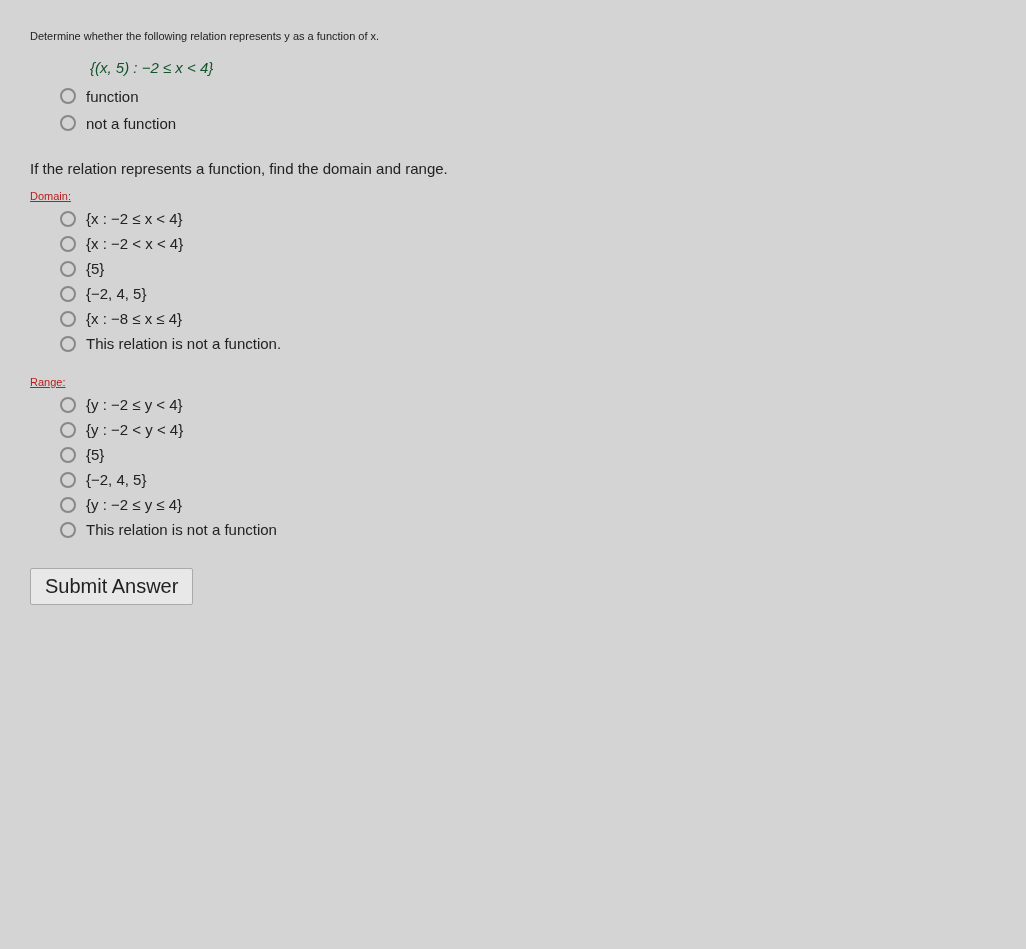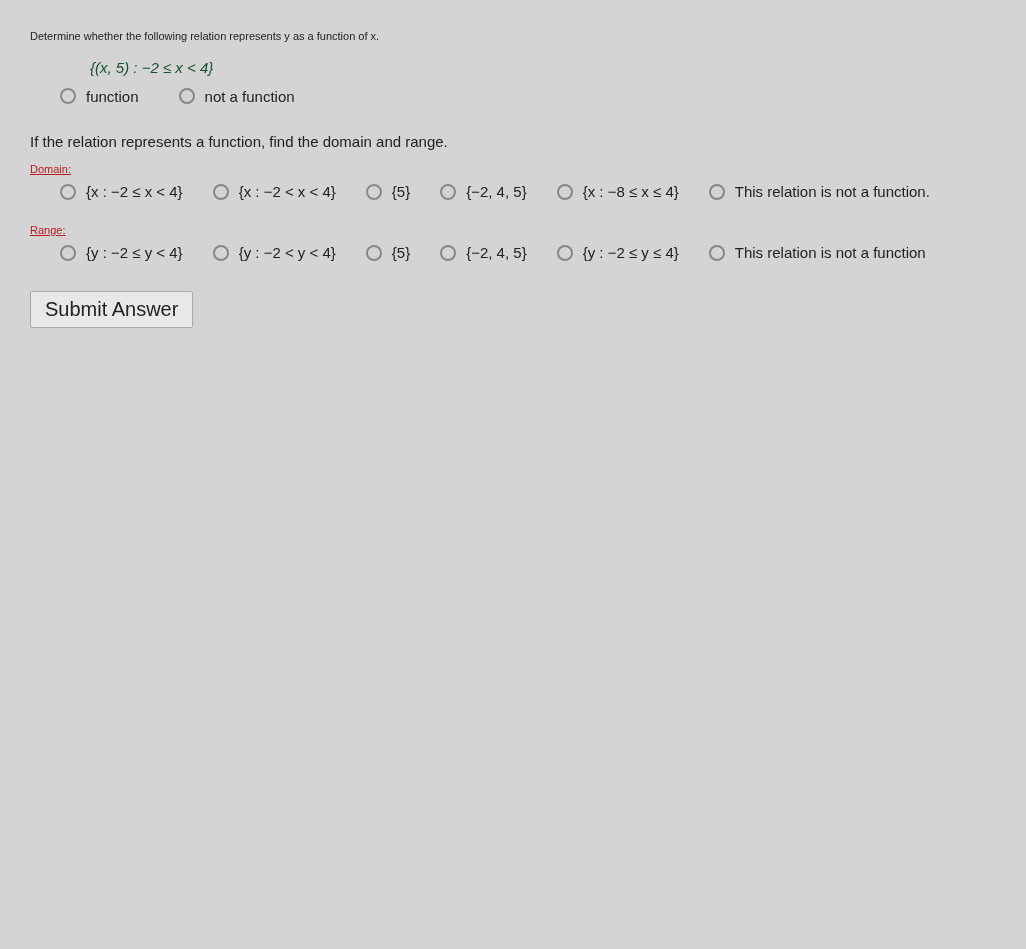--- a/index.html
+++ b/index.html
@@ -45,21 +45,21 @@
     .relation-display {
       font-size: 15px;
       color: #14532d;
       margin-left: 60px;
       margin-bottom: 12px;
       font-style: italic;
     }
 
     .radio-group {
       display: flex;
-      flex-direction: row;
+      flex-direction: column;
       gap: 10px;
       margin-bottom: 8px;
     }
 
     .radio-option {
       display: flex;
       align-items: center;
       gap: 10px;
       margin-left: 30px;
       cursor: pointer;
@@ -93,21 +93,22 @@
 
     .subsection-header {
       font-size: 11px;
       color: #b91c1c;
       margin-bottom: 8px;
       text-decoration: underline;
     }
 
     .radio-options-group {
       display: flex;
-      flex-direction: row;
+      flex-direction: column;
+      gap: 8px;
       margin-bottom: 6px;
     }
 
     .submit-btn {
       margin-top: 24px;
       padding: 6px 14px;
       background-color: #e8e8e8;
       border: 1px solid #aaa;
       font-size: 20px;
       color: #222;

